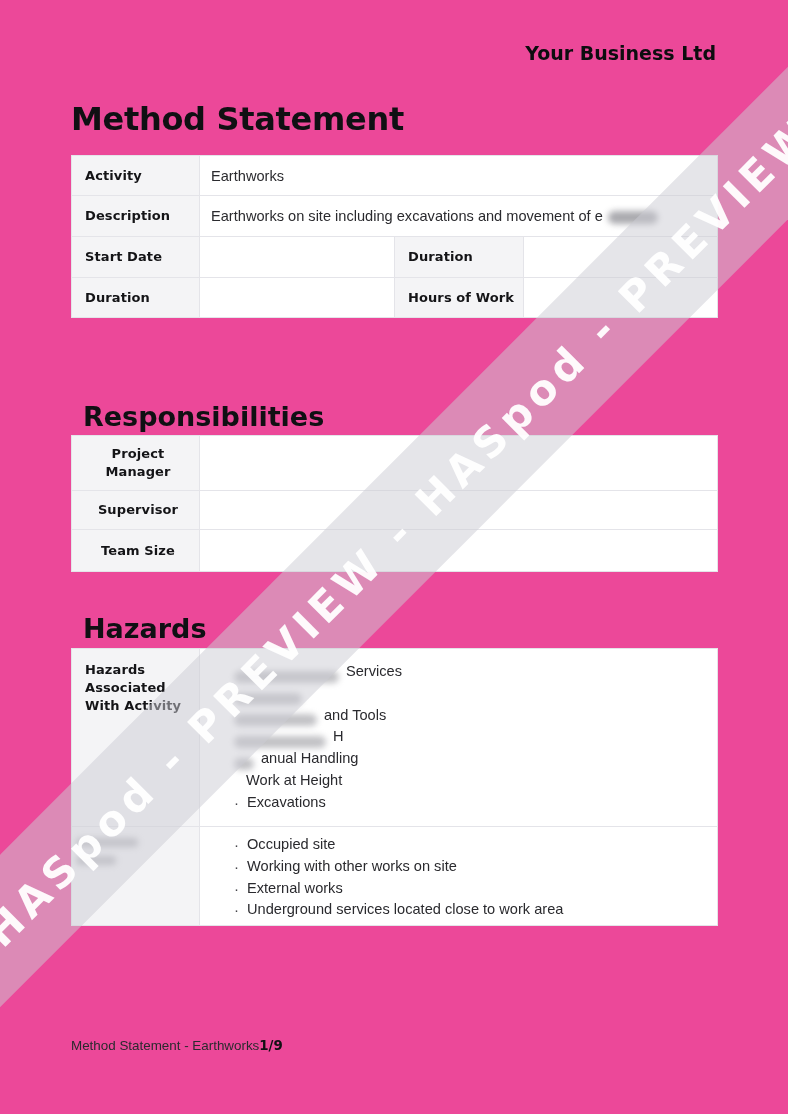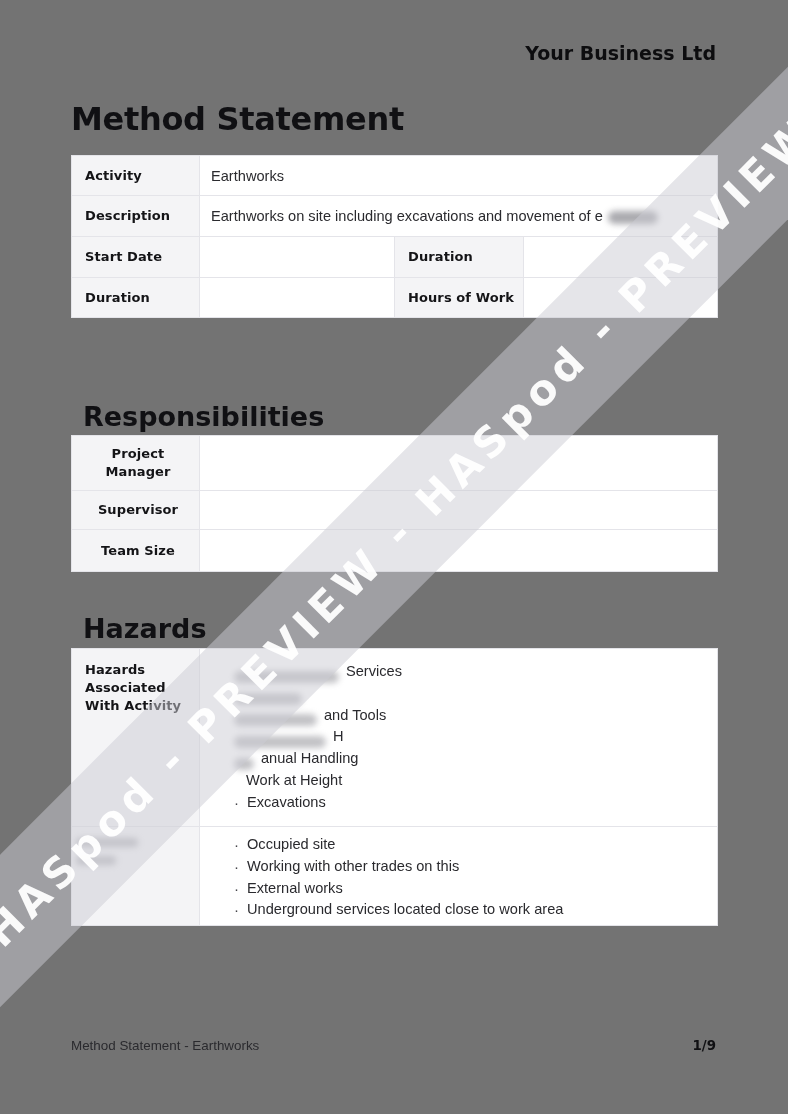--- a/index.html
+++ b/index.html
@@ -1,16 +1,16 @@
 <!DOCTYPE html>
 <html><head>
 <meta charset="utf-8">
 <style>
   html,body{margin:0;padding:0;background:#ffffff;}
-  .page{position:relative;width:788px;height:1114px;background:#737373;overflow:hidden;
+  .page{position:relative;width:788px;height:1114px;background:#ec4899;overflow:hidden;
         font-family:"Liberation Sans",sans-serif;color:#26262a;}
 
   
   .company{position:absolute;top:42px;left:71px;width:645px;text-align:right;
            font-family:"DejaVu Sans",sans-serif;font-weight:800;font-size:19px;color:#0d0d0f;}
   .doc-title{position:absolute;top:100px;left:71px;margin:0;
              font-family:"DejaVu Sans",sans-serif;font-weight:800;font-size:32px;
              letter-spacing:-.3px;color:#101013;}
   .sec-title{position:absolute;left:71px;margin:12px;
              font-family:"DejaVu Sans",sans-serif;font-weight:800;font-size:27px;color:#101013;}
@@ -41,21 +41,21 @@
   .desc-blob{display:inline-block;vertical-align:middle;width:50px;height:13px;margin-left:5px;
              background:#72727a;border-radius:7px;filter:blur(3px);opacity:.6;}
   .obscured-bar{position:absolute;background:#9d9da3;border-radius:4px;filter:blur(3px);opacity:.65;}
   .bar1{left:4px;top:11px;width:62px;height:9px;}
   .bar2{left:4px;top:29px;width:40px;height:9px;}
 
   
   .note{position:absolute;top:931px;left:71px;width:660px;margin:0;
         font-style:italic;font-size:15px;line-height:25.5px;color:#222226;}
   .footer{position:absolute;top:1038px;left:71px;width:645px;display:flex;
-          justify-content:space-between;font-size:13.4px;color:#2a2a2e;}
+          font-size:13.4px;color:#2a2a2e;}
   .footer .pageno{font-family:"DejaVu Sans",sans-serif;font-weight:700;color:#101013;}
 
   
   .watermark{position:absolute;left:400px;top:531px;width:1750px;height:108px;
              transform:translate(-50%,-50%) rotate(-45deg);
              background:rgba(203,204,211,0.5);display:flex;align-items:center;justify-content:center;
              z-index:5;pointer-events:none;}
   .watermark span{font-family:"DejaVu Sans",sans-serif;font-weight:800;font-size:42px;
                   letter-spacing:6px;white-space:nowrap;color:rgba(255,255,255,0.95);}
 </style>
@@ -170,21 +170,21 @@
         <span class="obscured-bar bar2"></span>
       </td>
       <td class="val">
         <ul class="haz-list" id="site-list">
               <li>
                 <span class="bullet">·</span>
                 <span>Occupied site</span>
               </li>
               <li>
                 <span class="bullet">·</span>
-                <span>Working with other trades on this</span>
+                <span>Working with other works on site</span>
               </li>
               <li>
                 <span class="bullet">·</span>
                 <span>External works</span>
               </li>
               <li>
                 <span class="bullet">·</span>
                 <span>Underground services located close to work area</span>
               </li>
             </ul>

